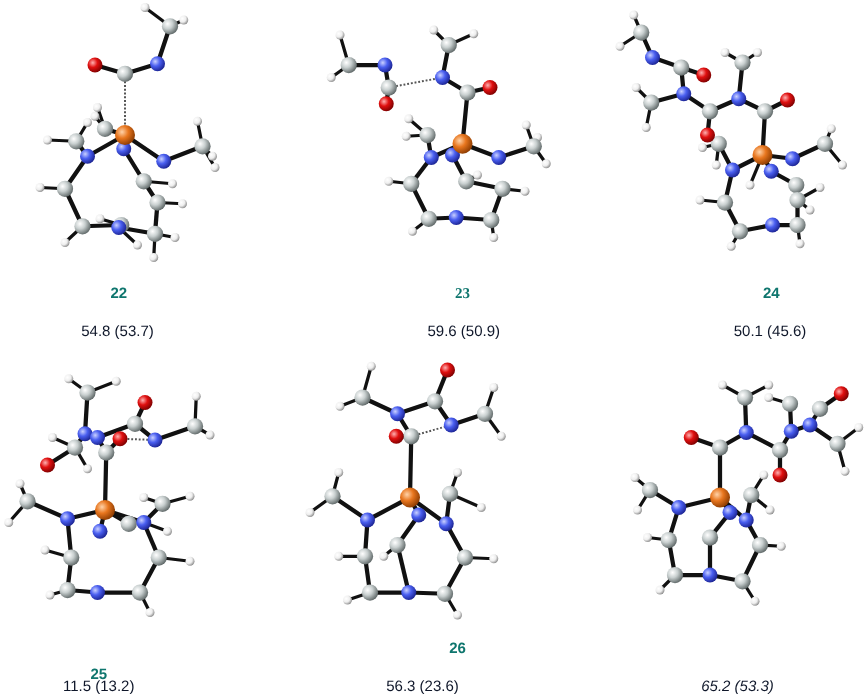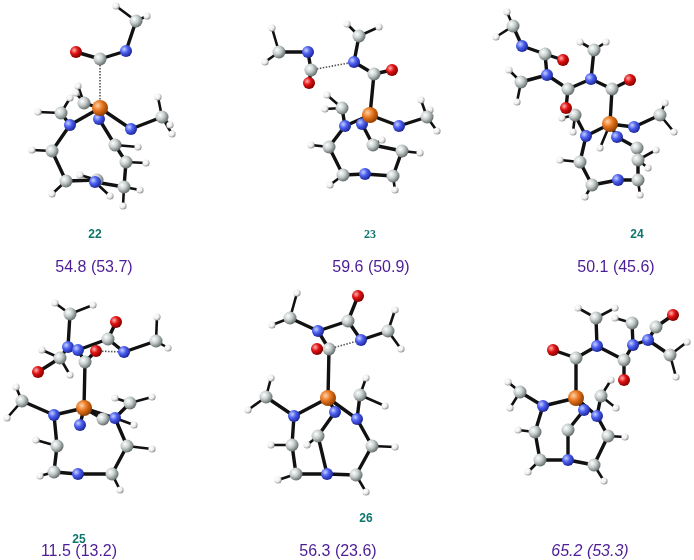--- a/index.html
+++ b/index.html
@@ -1,19 +1,19 @@
 <!DOCTYPE html>
 <html><head>
 <meta charset="utf-8">
 <style>
   html,body{margin:0;padding:0;background:#ffffff;}
   body{width:694px;height:560px;position:relative;overflow:hidden;font-family:"Liberation Sans",sans-serif;}
   #canvas{position:absolute;left:0;top:0;width:694px;height:560px;}
   .label{position:absolute;transform:translateX(-50%);font-size:12px;font-weight:bold;color:#0f766e;white-space:nowrap;}
-  .value{position:absolute;transform:translateX(-50%);font-size:16px;color:#4c1d95;white-space:nowrap;}
+  .value{position:absolute;transform:translateX(-50%);font-size:12px;color:#0f172a;white-space:nowrap;}
 </style>
 </head>
 <body>
 
 <svg id="canvas" width="694" height="560" viewBox="0 0 694 560" xmlns="http://www.w3.org/2000/svg">
   <defs>
     <radialGradient id="g-C" cx="35%" cy="35%" r="70%">
         <stop offset="0%" stop-color="#ffffff"></stop>
         <stop offset="45%" stop-color="#c8cfcf"></stop>
         <stop offset="100%" stop-color="#5d6666"></stop>
@@ -493,21 +493,21 @@
       </g>
     </g>
 </svg>
 
 <div class="label" style="left:95px;top:227px;">22</div>
 <div class="value" style="left:94px;top:258px;">54.8 (53.7)</div>
 
 <div class="label" style="left:370px;top:227px;font-family:Liberation Serif, serif;">23</div>
 <div class="value" style="left:371px;top:258px;">59.6 (50.9)</div>
 
-<div class="label" style="left:617px;top:227px;margin-left:20px;">24</div>
+<div class="label" style="left:617px;top:227px;">24</div>
 <div class="value" style="left:616px;top:258px;">50.1 (45.6)</div>
 
 <div class="label" style="left:79px;top:511px;margin-top:21px;">25</div>
 <div class="value" style="left:79px;top:542px;">11.5 (13.2)</div>
 
 <div class="label" style="left:338px;top:511px;margin-left:28px;">26</div>
 <div class="value" style="left:338px;top:542px;">56.3 (23.6)</div>
 
 <div class="label" style="left:587px;top:511px;margin-top:48px;">27</div>
 <div class="value" style="left:590px;top:542px;font-style:italic;">65.2 (53.3)</div>

